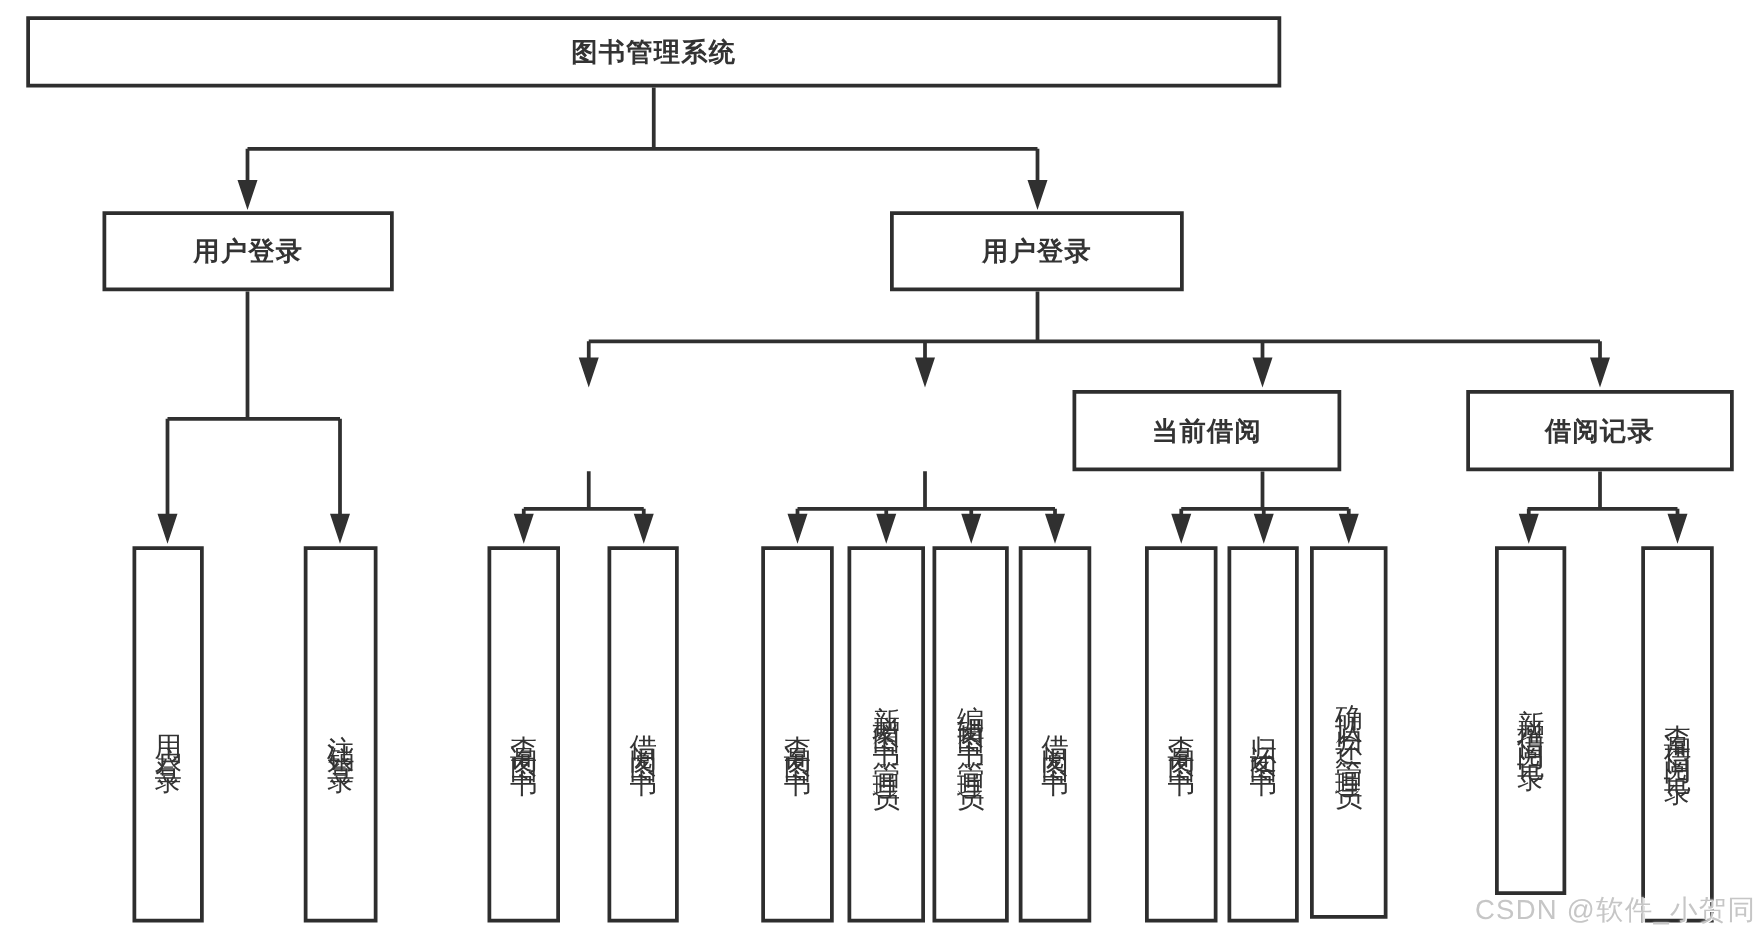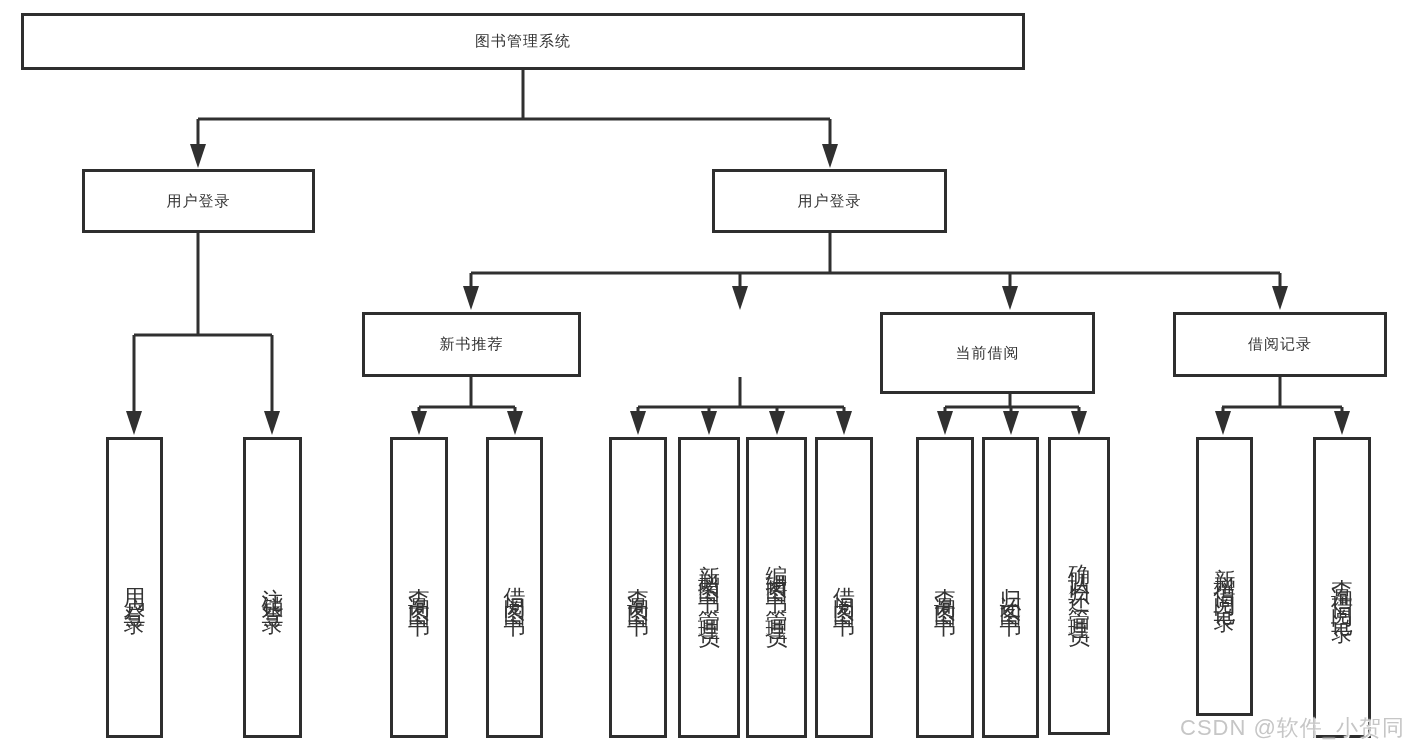--- a/index.html
+++ b/index.html
@@ -28,23 +28,24 @@
   .box{
     position:absolute;
     box-sizing:border-box;
     background:#ffffff;
     border:3px solid var(--box-border-color);
     display:flex;align-items:center;justify-content:center;
     z-index:1;
     color:var(--text-color);
   }
   .box.h .lbl{
-    font-size:15px;
+    font-size:21px;
     letter-spacing:1px;
     white-space:nowrap;
+    font-weight:bold;
   }
   .box.v .lbl{
     writing-mode:vertical-rl;
     font-size:22px;
     line-height:1;
     letter-spacing:9px;
     white-space:nowrap;
   }
   #watermark{
     position:absolute;
@@ -86,24 +87,21 @@
     <span class="lbl">图书管理系统</span>
   </div>
 
   <div class="box h" style="left:82px;top:169px;width:233px;height:64px">
     <span class="lbl">用户登录</span>
   </div>
   <div class="box h" style="left:712px;top:169px;width:235px;height:64px">
     <span class="lbl">用户登录</span>
   </div>
 
-  <div class="box h" style="left:362px;top:312px;width:219px;height:65px">
-    <span class="lbl">新书推荐</span>
-  </div>
-  <div class="box h" style="left:880px;top:312px;width:215px;height:82px">
+  <div class="box h" style="left:858px;top:312px;width:215px;height:65px">
     <span class="lbl">当前借阅</span>
   </div>
   <div class="box h" style="left:1173px;top:312px;width:214px;height:65px">
     <span class="lbl">借阅记录</span>
   </div>
 
   <div class="box v" style="left:106px;top:437px;width:57px;height:301px">
     <span class="lbl">用户登录</span>
   </div>
   <div class="box v" style="left:243px;top:437px;width:59px;height:301px">

